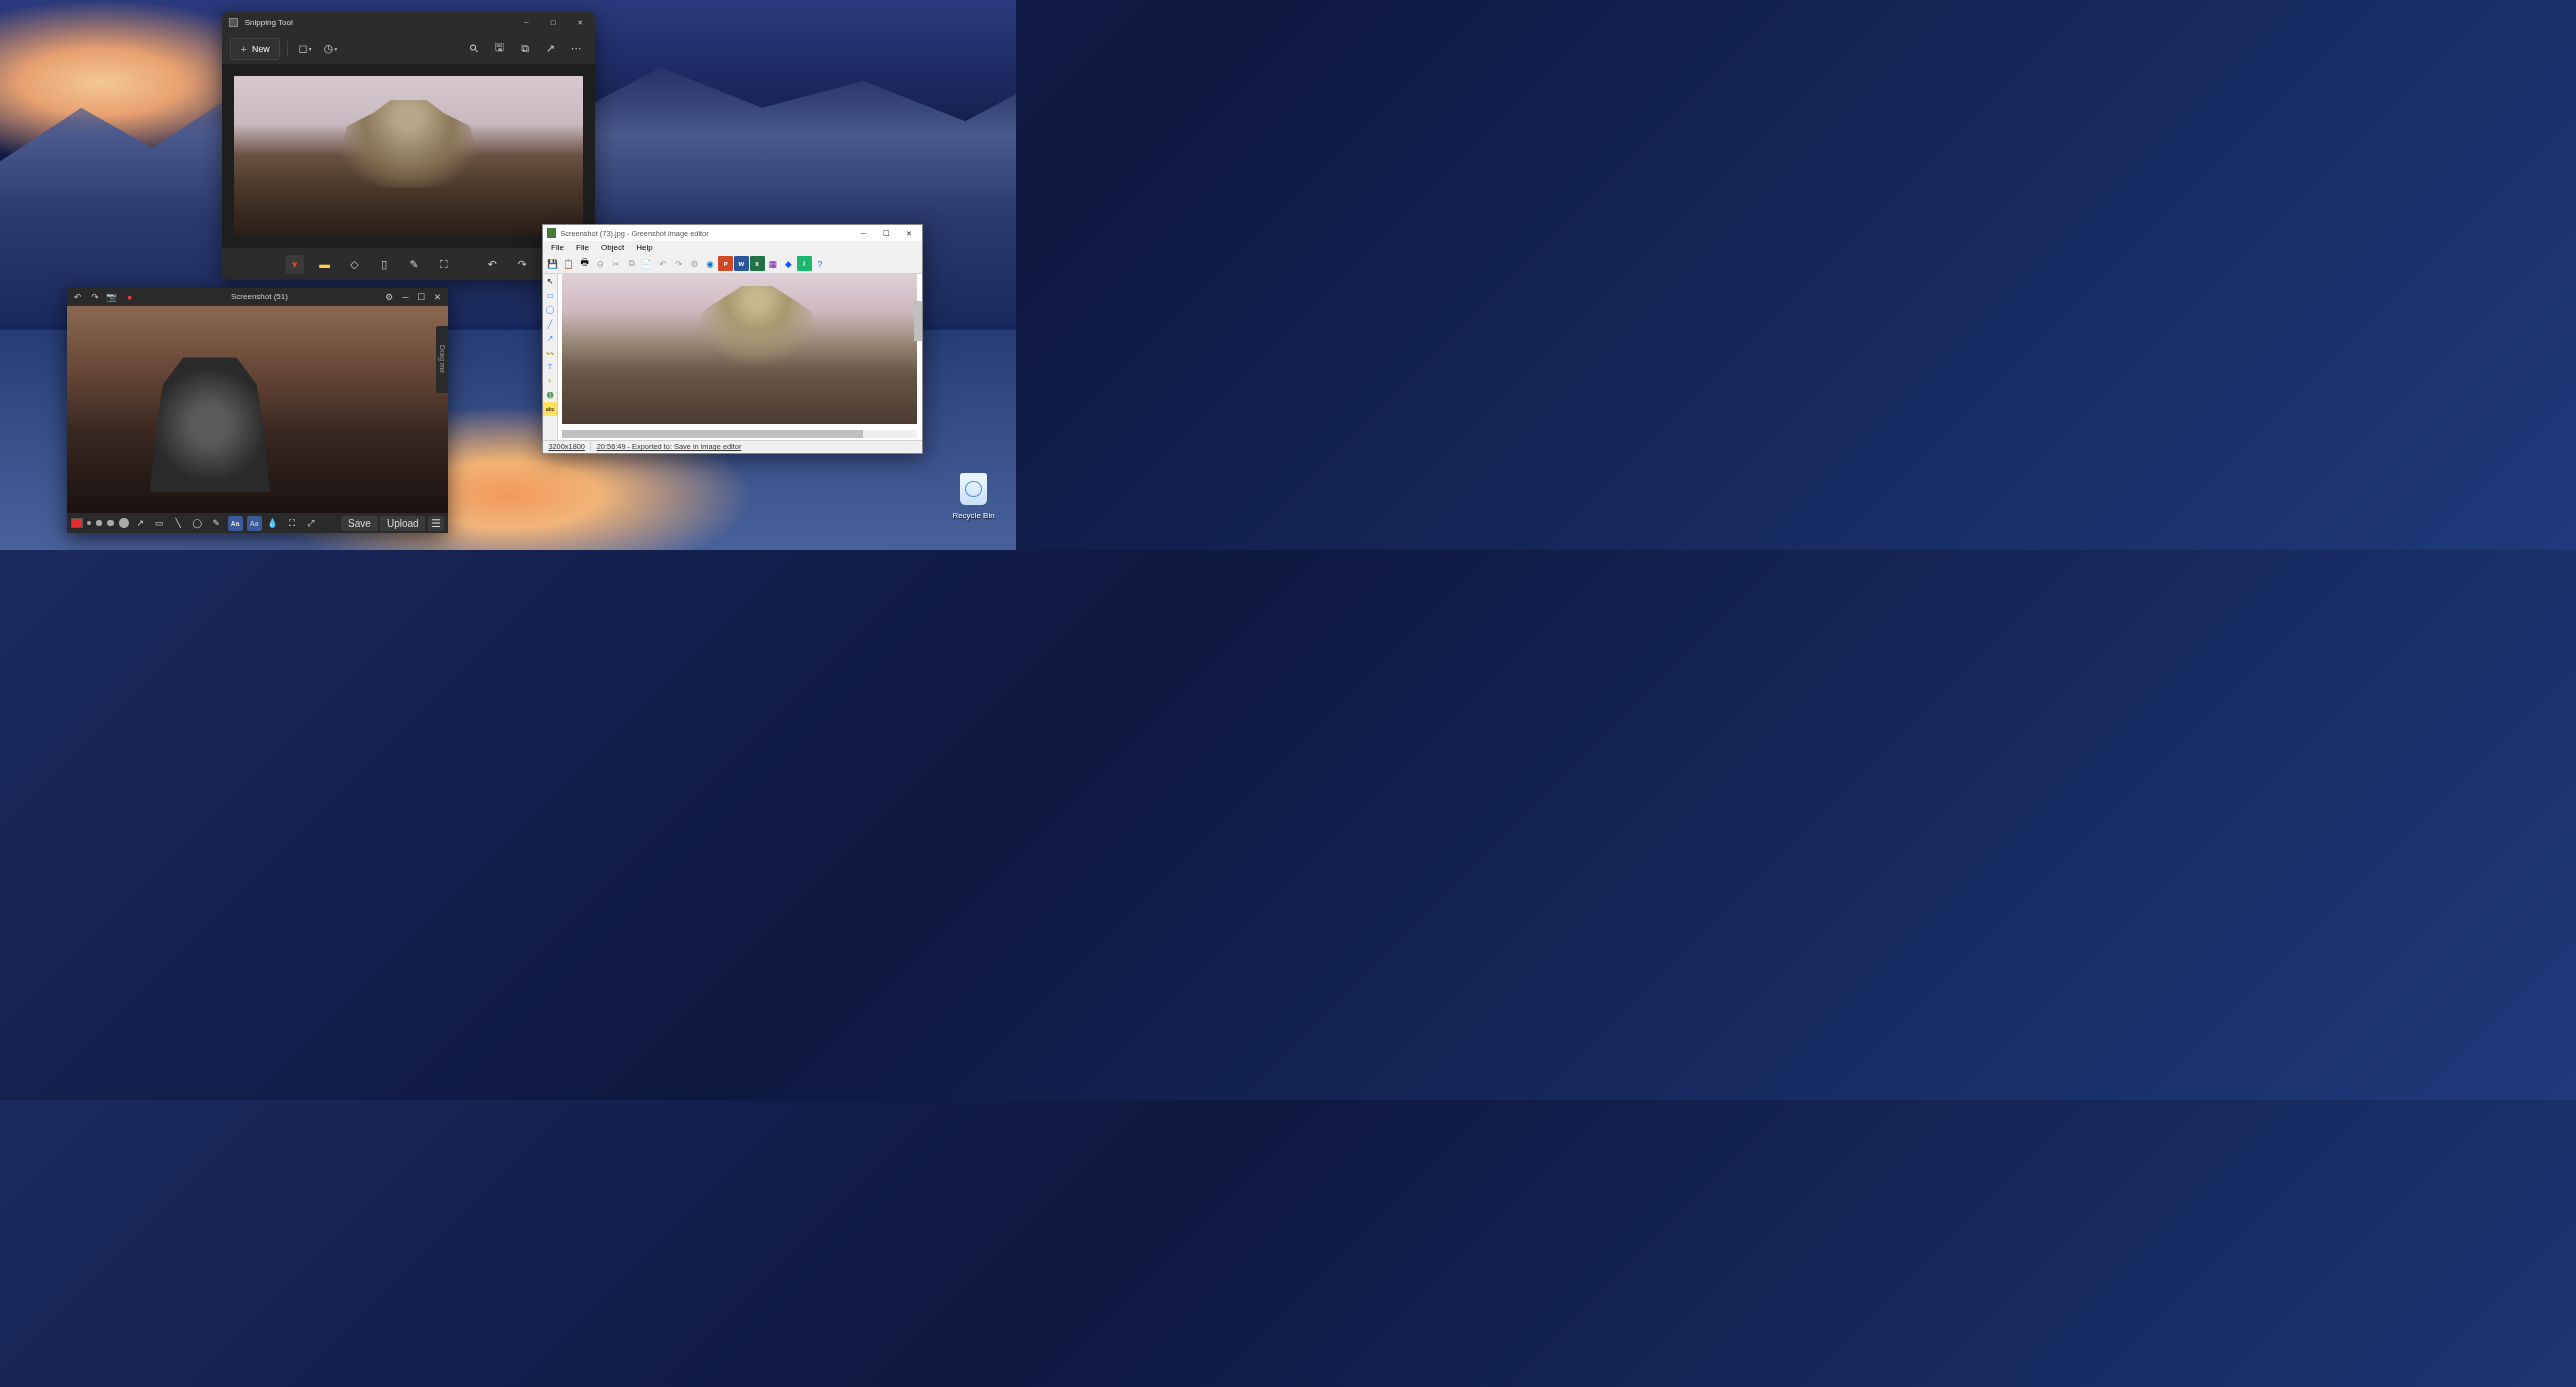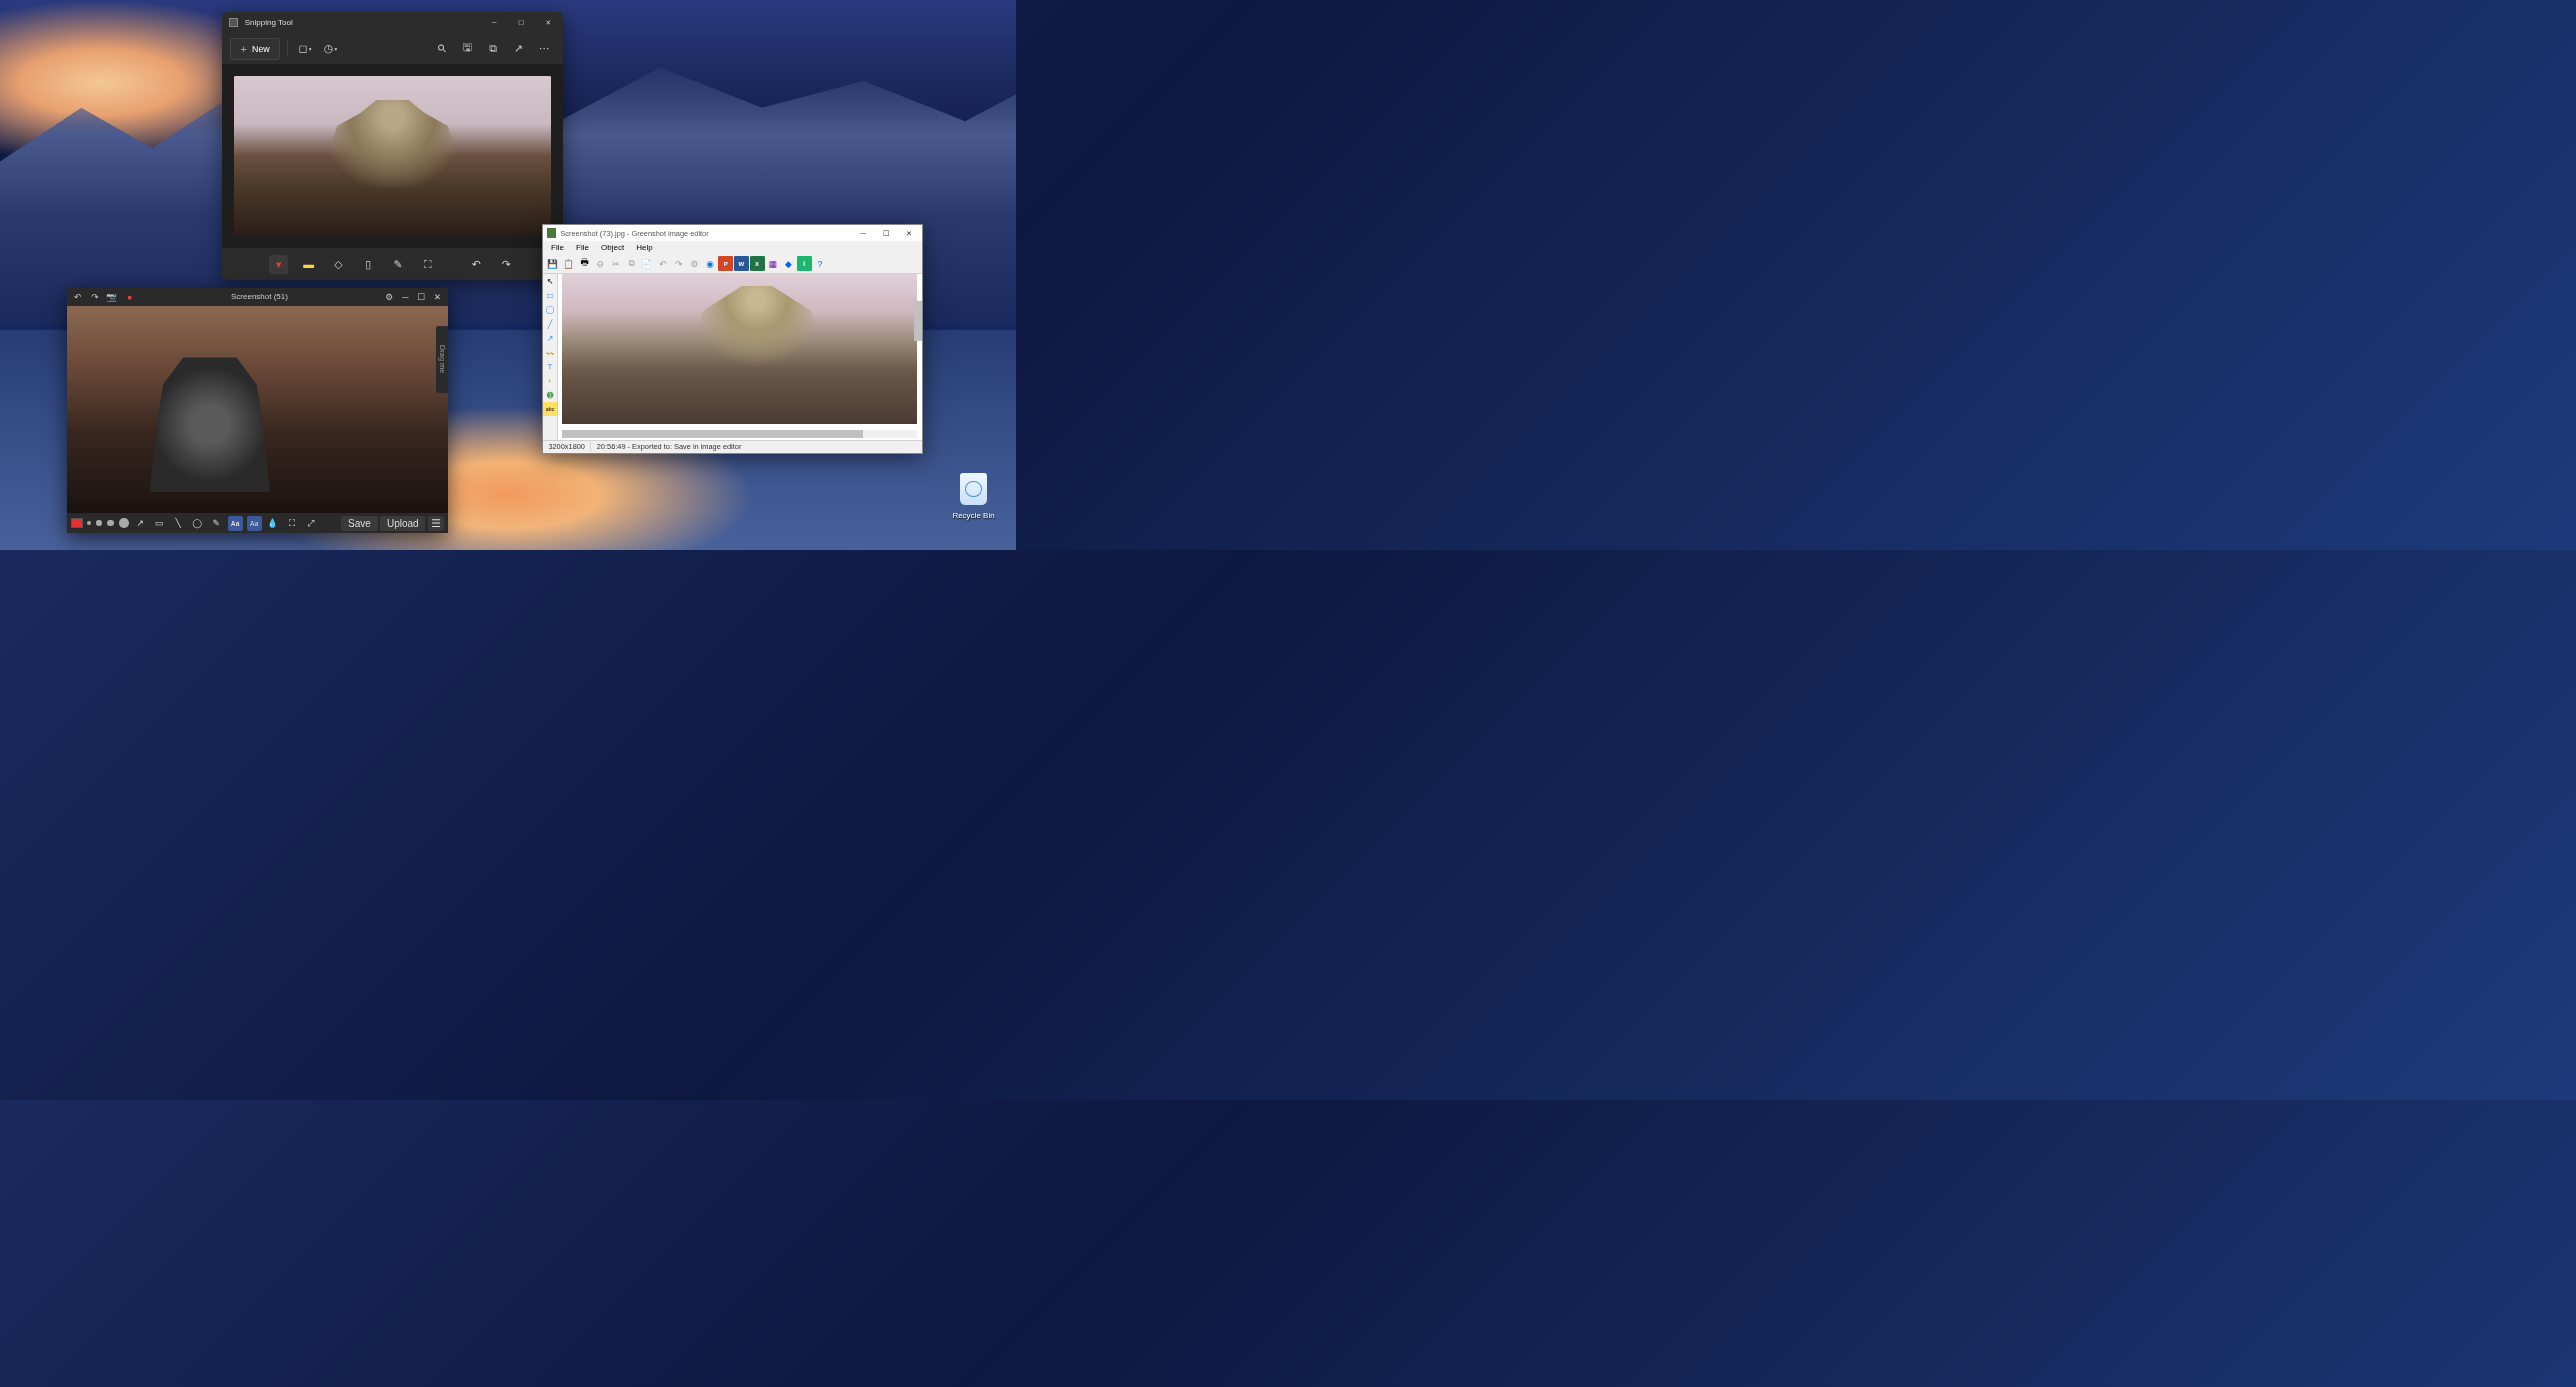--- a/index.html
+++ b/index.html
@@ -23,21 +23,21 @@
 .snow { position: absolute; inset: 60% 0 0 0; background: linear-gradient(180deg, #a8c8ff20, #c8d8ff40); }
 
 
 .desktop-icon { position: absolute; right: 17px; bottom: 30px; text-align: center; width: 51px; }
 .recycle-bin-icon { width: 27px; height: 32px; margin: 0 auto 2.7px; background: linear-gradient(180deg, #e8f4ff 20%, #c8e0f8 100%); border-radius: 2.7px 2.7px 5.4px 5.4px; position: relative; }
 .recycle-bin-icon::before { content: ""; position: absolute; top: 8px; left: 5.4px; right: 5.4px; height: 13.5px; border: 1.3px solid #4a90e2; border-radius: 50%; }
 .desktop-icon span { color: #fff; font-size: 8px; text-shadow: 0.7px 0.7px 1.3px #000; }
 
 
 .snipping {
-  position: absolute; left: 222px; top: 12px; width: 341px; height: 268px;
+  position: absolute; left: 222px; top: 12px; width: 373px; height: 268px;
   background: #2c2c2c; border-radius: 5.4px; box-shadow: 0 5.4px 21.6px rgba(0,0,0,.5);
   display: flex; flex-direction: column;
 }
 .st-titlebar { height: 21.6px; display: flex; align-items: center; padding: 0 1.3px 0 6.7px; color: #ddd; font-size: 8px; }
 .st-titlebar .icon-app { width: 9.4px; height: 9.4px; background: #555; border: 0.7px solid #888; margin-right: 6.7px; }
 .st-titlebar .title { flex: 1; }
 .st-winbtn { width: 27px; height: 19px; display: flex; align-items: center; justify-content: center; color: #ccc; font-size: 6.7px; cursor: pointer; }
 .st-toolbar { height: 30px; display: flex; align-items: center; padding: 0 8px; gap: 4px; }
 .st-new { background: #323232; border: 0.7px solid #444; border-radius: 2.7px; padding: 4px 9.4px; color: #fff; font-size: 8.8px; display: flex; align-items: center; gap: 5.4px; cursor: pointer; }
 .st-new .plus { color: #4cc2ff; font-size: 10.8px; font-weight: 300; }
@@ -109,21 +109,21 @@
 .gs-img { position:absolute; left:4px; top:0; right:5.4px; height:150px;
   background: linear-gradient(180deg,#e0d0d8 0%, #d0b8c0 25%, #9a8a78 45%, #6a5848 65%, #4a3a30 100%);
 }
 .gs-img::after { content:""; position:absolute; left:35%; top:8%; width:40%; height:60%;
   background: radial-gradient(circle at 50% 15%, #c8b890 8%, #a89870 30%, transparent 65%);
   clip-path: polygon(40% 0,60% 0,72% 12%,88% 28%,94% 55%,100% 100%,0 100%,6% 55%,12% 28%,28% 12%);
 }
 .gs-hscroll { position:absolute; left:4px; bottom:1.3px; right:5.4px; height:8px; background:#f0f0f0; }
 .gs-hscroll .thumb { position:absolute; left:0; width:85%; height:100%; background:#c0c0c0; cursor:pointer; }
 .gs-vscroll { position:absolute; right:0; top:27px; width:8px; height:40px; background:#c0c0c0; cursor:pointer; }
-.gs-status { height:13.5px; background:#f0f0f0; border-top:0.7px solid #d0d0d0; display:flex; align-items:center; font-size:7.4px; color:#333; }
+.gs-status { height:13.5px; background:#f0f0f0; border-top:0.7px solid #d0d0d0; display:flex; align-items:center; font-size:7.4px; color:#333;text-decoration:underline; }
 .gs-status .cell { padding:0 5.4px; border-right:0.7px solid #d0d0d0; }
 
 
 .i-search::before{content:"⚲";transform:rotate(-45deg);display:inline-block}
 </style>
 </head>
 <body>
 
 <div class="wallpaper"></div>
 <div class="mountains"></div>

